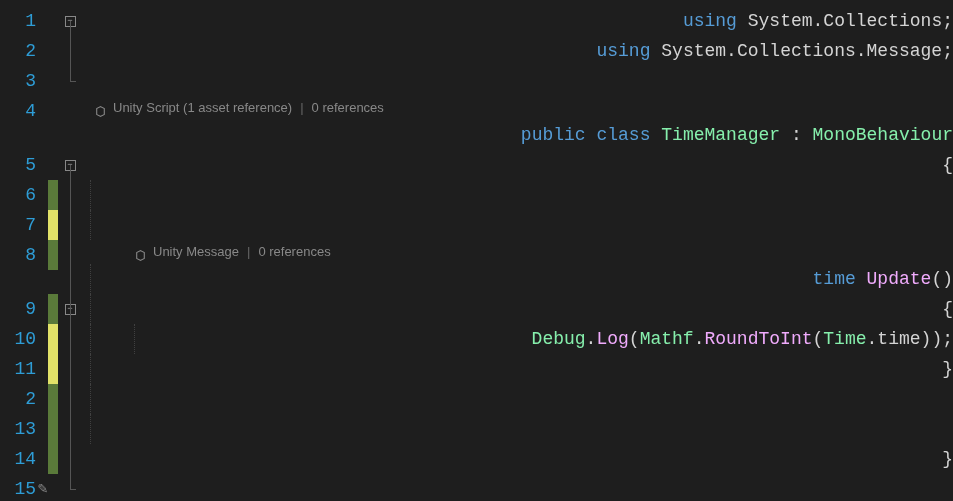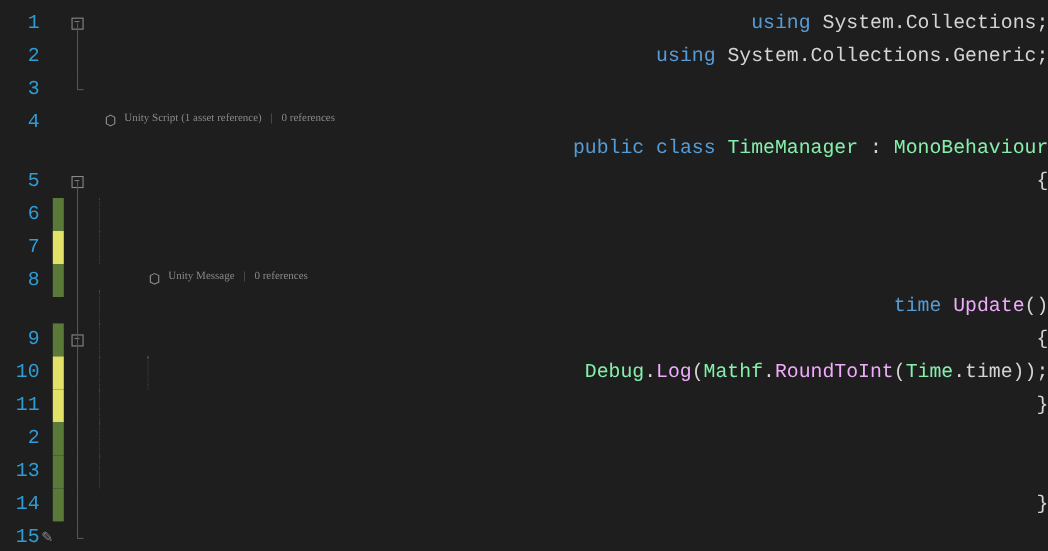--- a/index.html
+++ b/index.html
@@ -107,22 +107,22 @@
     bottom: 0;
   }
   .kw { color: #569cd6; }
   .type { color: #86efac; }
   .ns { color: #d4d4d4; }
   .method { color: #f0abfc; }
   .prop { color: #d4d4d4; }
   .punct { color: #d4d4d4; }
   .codelens {
     color: #888;
-    font-size: 10px;
-    font-family: Liberation Serif, serif;
+    font-size: 13px;
+    font-family: Liberation Sans, sans-serif;
     display: flex;
     align-items: center;
     gap: 6px;
   }
   .codelens .sep {
     color: #666;
     margin: 0 2px;
   }
   .unity-icon {
     width: 13px;
@@ -234,21 +234,21 @@
       </div>
     <div class="cell">
         <div class="vline to-mid"></div>
         <div class="bracket" style="top:50%"></div>
       </div>
   </div>
 
   <div class="code">
     <div class="line"><span class="kw">using</span><span class="punct"> </span><span class="ns">System</span><span class="punct">.</span><span class="ns">Collections</span><span class="punct">;</span></div>
 
-    <div class="line"><span class="kw">using</span><span class="punct"> </span><span class="ns">System</span><span class="punct">.</span><span class="ns">Collections</span><span class="punct">.</span><span class="ns">Generic</span><span class="punct">;</span></div>
+    <div class="line"><span class="kw">using</span><span class="punct"> </span><span class="ns">System</span><span class="punct">.</span><span class="ns">Collections</span><span class="punct">.</span><span class="ns">Message</span><span class="punct">;</span></div>
 
 
     <div class="line"></div>
 
     <div class="line codelens" style="height:24px;line-height:24px;padding-left:8px">
       <span class="unity-icon"><svg viewBox="0 0 24 24">
             <path fill="#888" d="M12 2 L20 6 L20 18 L12 22 L4 18 L4 6 Z M12 4 L6 7 L6 17 L12 20 L18 17 L18 7 Z"></path>
           </svg></span>
       <span>Unity Script (1 asset reference)</span>
       <span class="sep">|</span>

